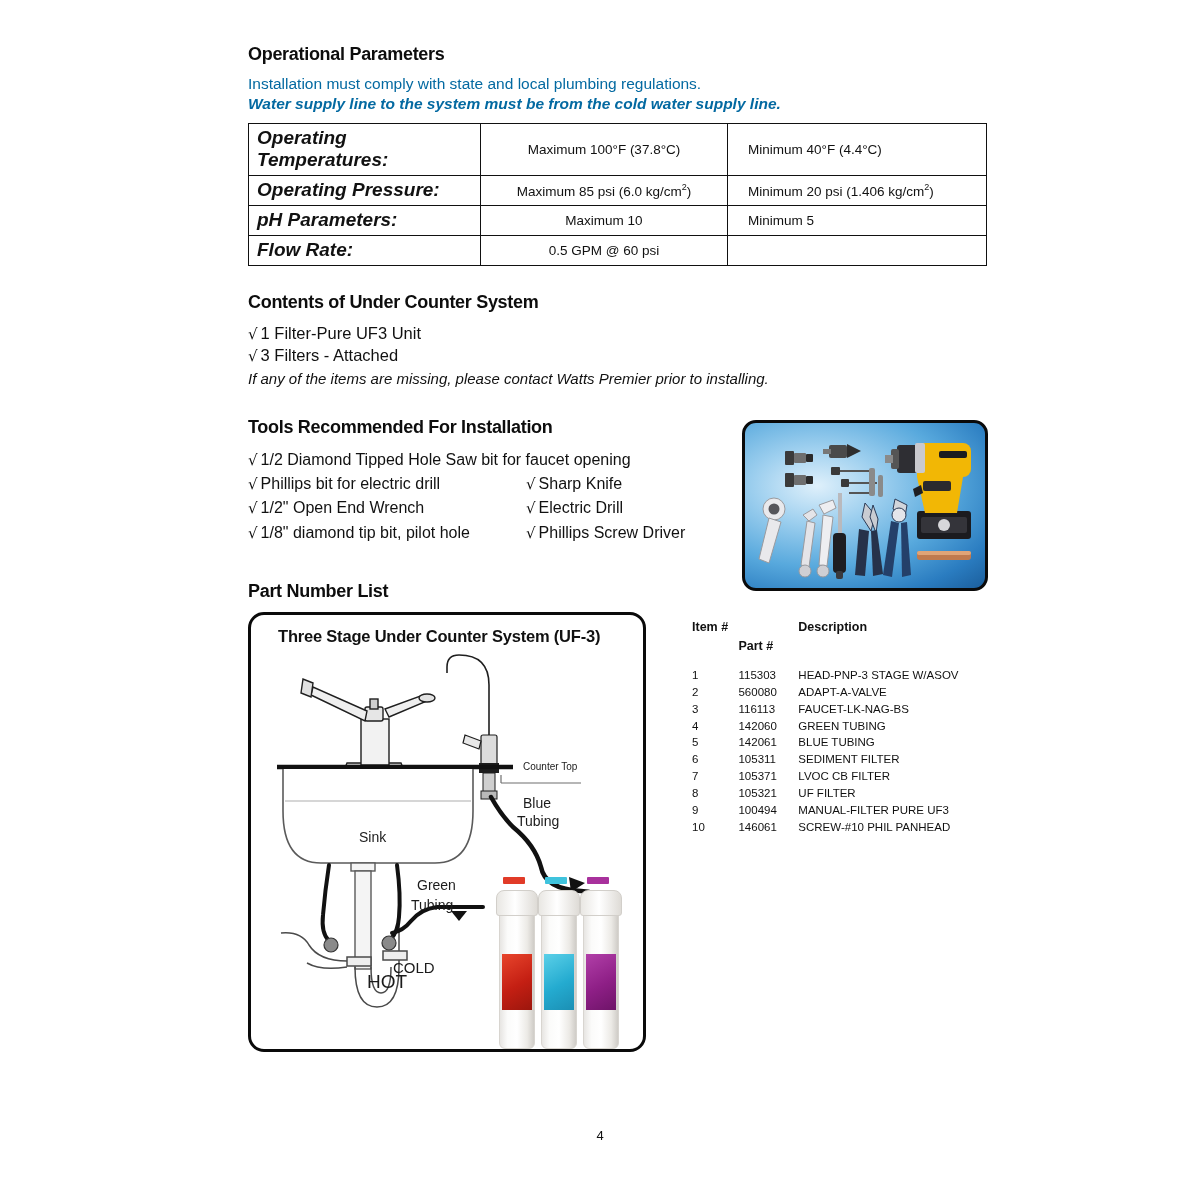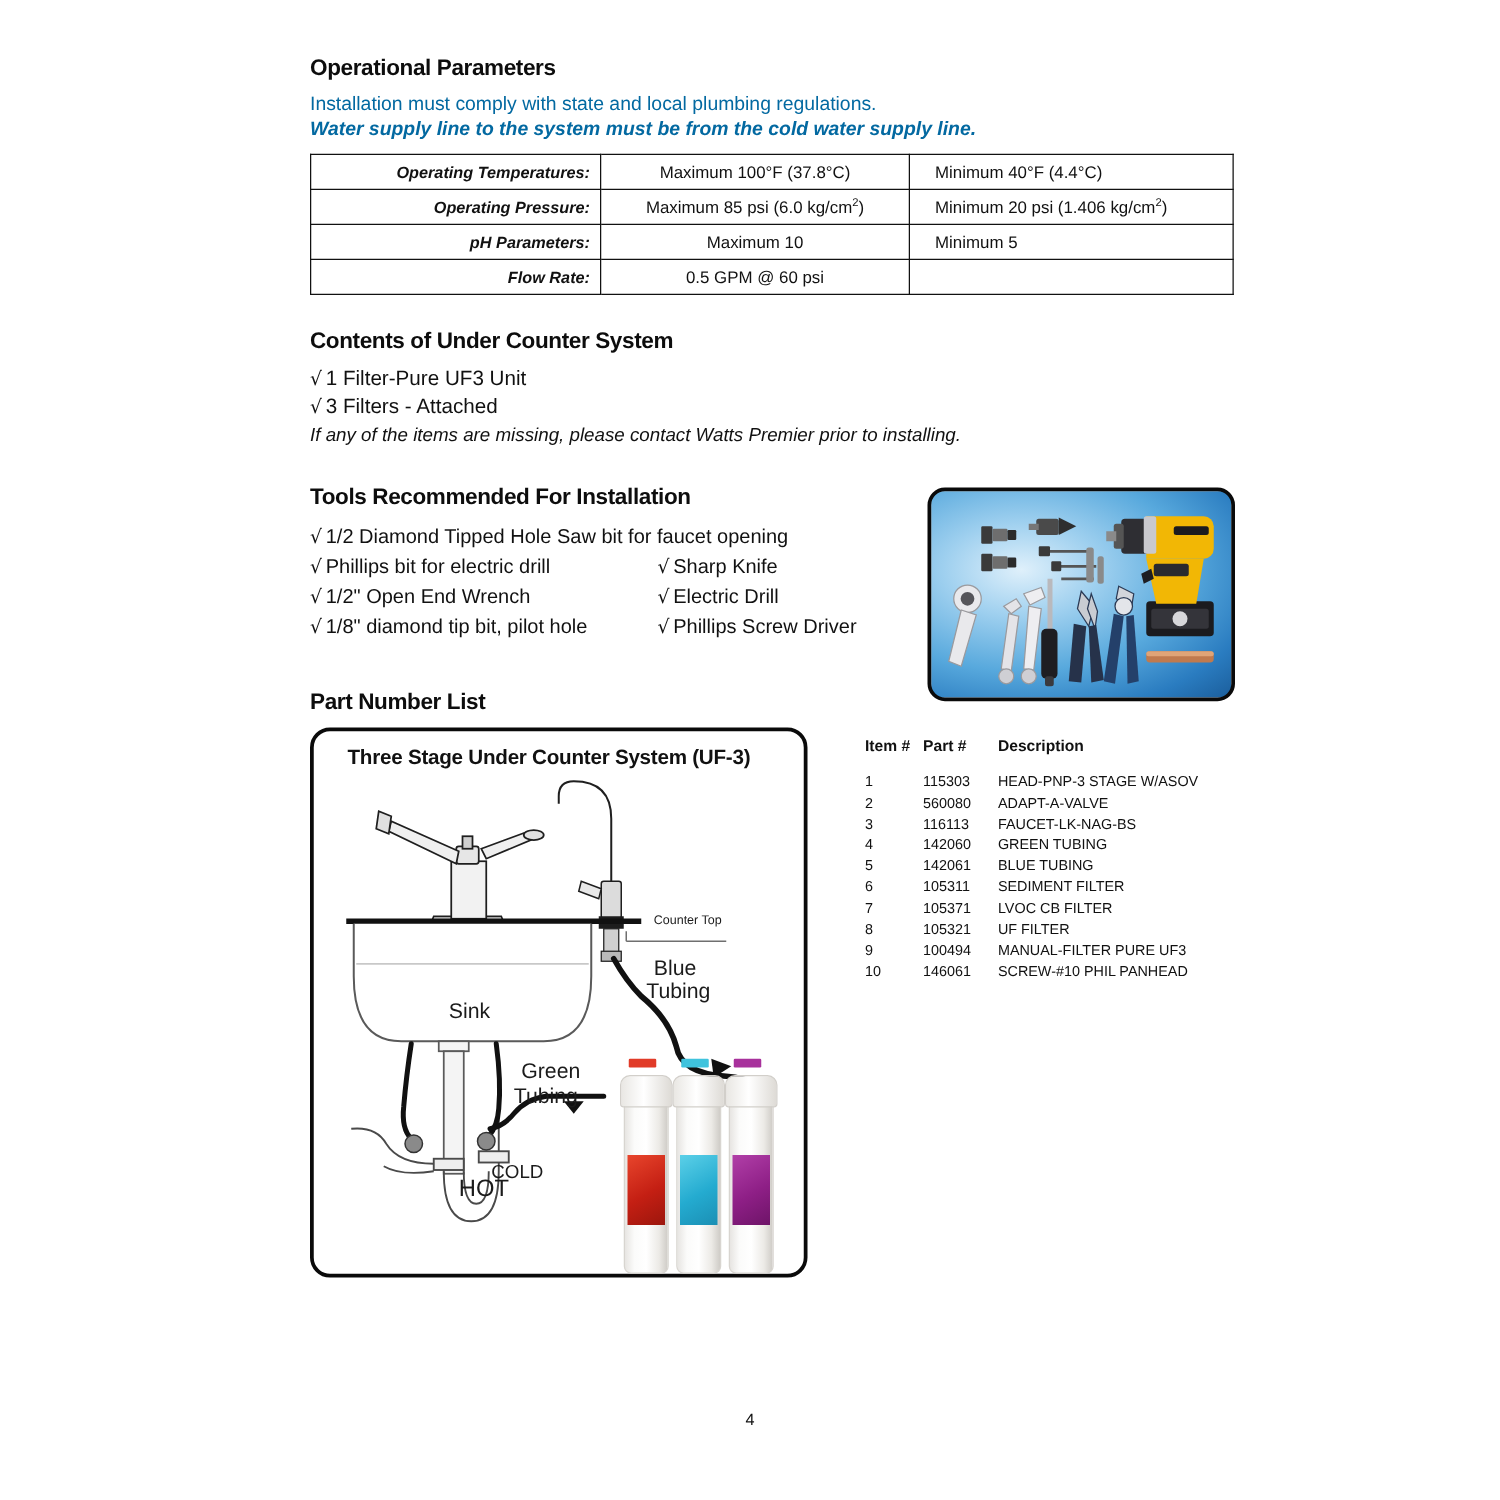--- a/index.html
+++ b/index.html
@@ -55,23 +55,22 @@
   table.params td {
     border: 1.5px solid #111;
     padding: 3px 8px 4px 8px;
     font-size: 13.5px;
     height: 20px;
     vertical-align: middle;
   }
   table.params td.lbl {
     font-weight: bold;
     font-style: italic;
-    font-size: 13px;
+    font-size: 19px;
     width: 215px;
-    text-align: right;
   }
   table.params td.val {
     text-align: center;
     width: 230px;
   }
   table.params td.valleft {
     text-align: left;
     padding-left: 20px;
     width: 230px;
   }
@@ -168,21 +167,21 @@
     margin-bottom: 14px;
   }
   .pn-row {
     display: flex;
     line-height: 1.47;
   }
   .pn-c-item { width: 52px; padding-left: 36px; }
   .pn-c-part { width: 67px; }
   .pn-c-desc { width: 210px; }
   .pn-head .pn-c-item { width: 52px; }
-  .pn-head .pn-c-part { width: 67px; }
+  .pn-head .pn-c-part { width: 67px; margin-top: 19px; }
 
   .page-num {
     position: absolute;
     left: 0; right: 0;
     top: 1128px;
     text-align: center;
     font-size: 13px;
   }
 
   
@@ -225,21 +224,21 @@
   }
   .c-red .band { background: linear-gradient(150deg,#e8452c,#c41f13 55%,#9c160d); }
   .c-red .tab { background: #e13b28; }
   .c-blue .band { background: linear-gradient(150deg,#5bd0e8,#24abd0 55%,#1b8fb4); }
   .c-blue .tab { background: #3fc3dd; }
   .c-purple .band { background: linear-gradient(150deg,#b13fa8,#8e1f86 55%,#6e1468); }
   .c-purple .tab { background: #a8319c; }
 
   .lbl-txt {
     position: absolute;
-    font-size: 17px;
+    font-size: 14px;
     color: #1b1b1b;
   }
 </style>
 </head>
 <body>
 
 <div class="page">
   <div class="content">
 
     <section>

